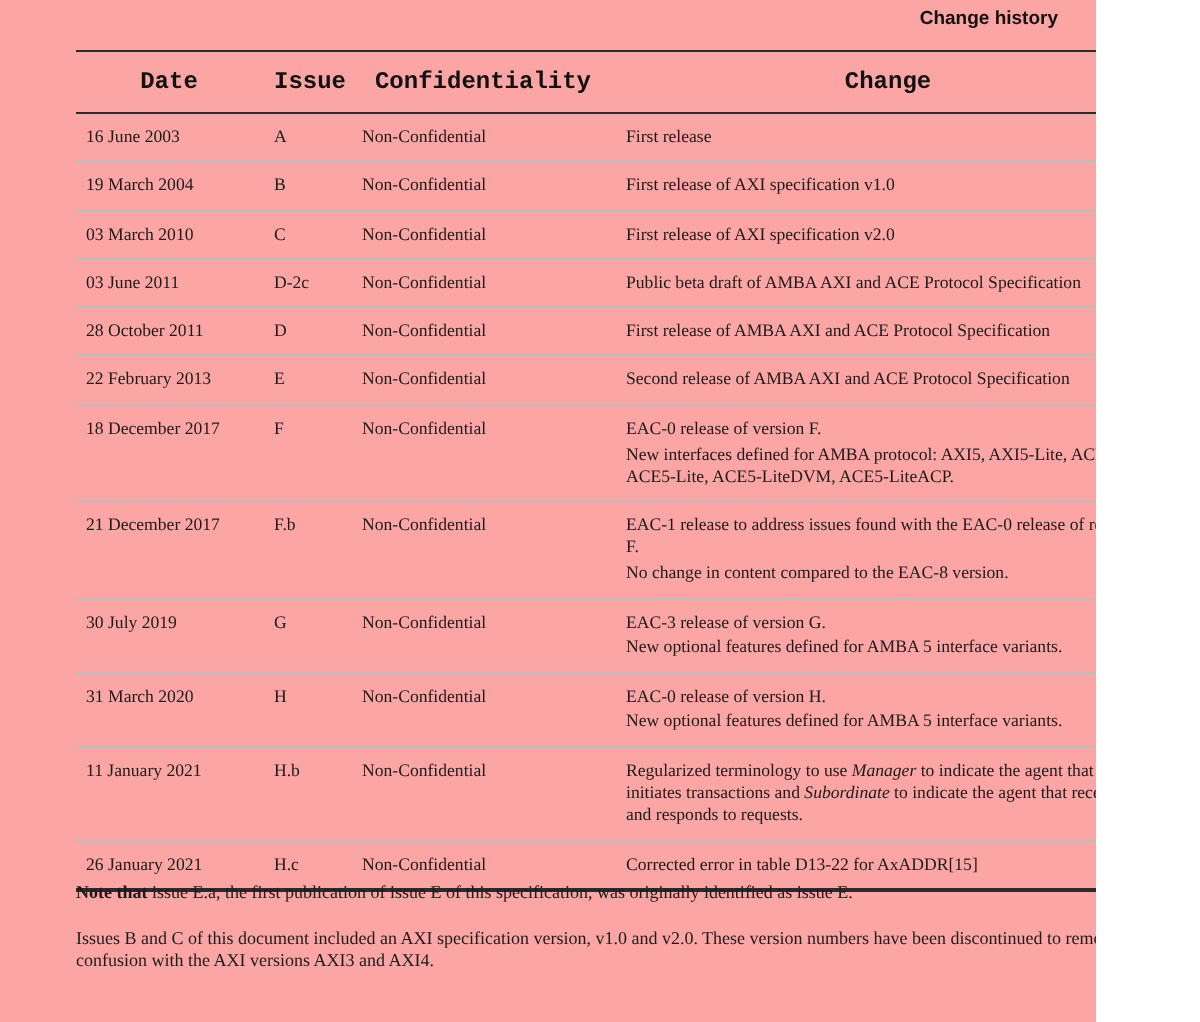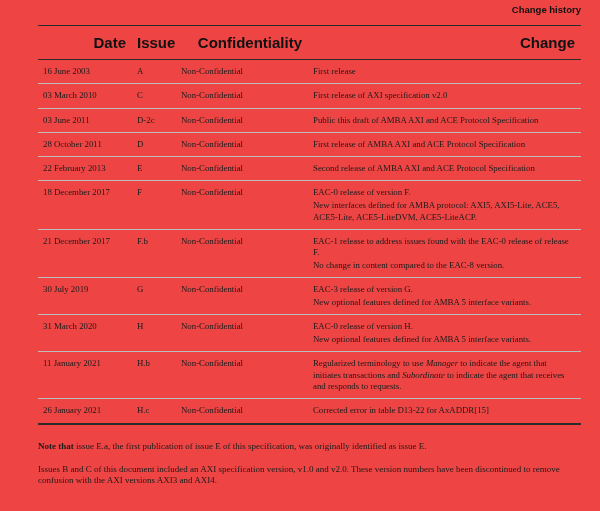--- a/index.html
+++ b/index.html
@@ -1,20 +1,20 @@
 <!DOCTYPE html>
 <html><head>
 <meta charset="utf-8">
 <style>
   html, body { margin: 0; padding: 0; background: #ffffff; }
   .page {
     position: relative;
-    width: 600px;
+    width: 548px;
     height: 511px;
-    background: #ef4444;
+    background: #fca5a5;
     font-family: "Liberation Serif", serif;
     color: #1b1b1b;
     overflow: hidden;
   }
   .doc-title {
     position: absolute;
     top: 4px;
     right: 19px;
     font-family: "Liberation Sans", sans-serif;
     font-weight: 700;
@@ -29,24 +29,24 @@
     table-layout: fixed;
     border-collapse: collapse;
     border-top: 1.5px solid #2b2b2b;
     border-bottom: 2px solid #2b2b2b;
   }
   table.change-history col.c-date  { width: 94px; }
   table.change-history col.c-issue { width: 44px; }
   table.change-history col.c-conf  { width: 132px; }
   table.change-history col.c-chg   { width: 273px; }
   table.change-history th {
-    font-family: Liberation Sans, sans-serif;
+    font-family: Liberation Mono, monospace;
     font-weight: 700;
-    font-size: 15px;
-    text-align: right;
+    font-size: 12px;
+    text-align: center;
     vertical-align: middle;
     padding: 8px 6px 8px 5px;
     border-bottom: 1.5px solid #2b2b2b;
     color: #111;
   }
   table.change-history td {
     font-size: 8.8px;
     line-height: 11.3px;
     vertical-align: top;
     padding: 6px 6px 6px 5px;
@@ -92,33 +92,41 @@
     <tbody>
         <tr>
           <td>16 June 2003</td>
           <td>A</td>
           <td>Non-Confidential</td>
           <td class="change-cell">
             <p>First release</p>
           </td>
         </tr>
         <tr>
+          <td>19 March 2004</td>
+          <td>B</td>
+          <td>Non-Confidential</td>
+          <td class="change-cell">
+            <p>First release of AXI specification v1.0</p>
+          </td>
+        </tr>
+        <tr>
           <td>03 March 2010</td>
           <td>C</td>
           <td>Non-Confidential</td>
           <td class="change-cell">
             <p>First release of AXI specification v2.0</p>
           </td>
         </tr>
         <tr>
           <td>03 June 2011</td>
           <td>D-2c</td>
           <td>Non-Confidential</td>
           <td class="change-cell">
-            <p>Public this draft of AMBA AXI and ACE Protocol Specification</p>
+            <p>Public beta draft of AMBA AXI and ACE Protocol Specification</p>
           </td>
         </tr>
         <tr>
           <td>28 October 2011</td>
           <td>D</td>
           <td>Non-Confidential</td>
           <td class="change-cell">
             <p>First release of AMBA AXI and ACE Protocol Specification</p>
           </td>
         </tr>

